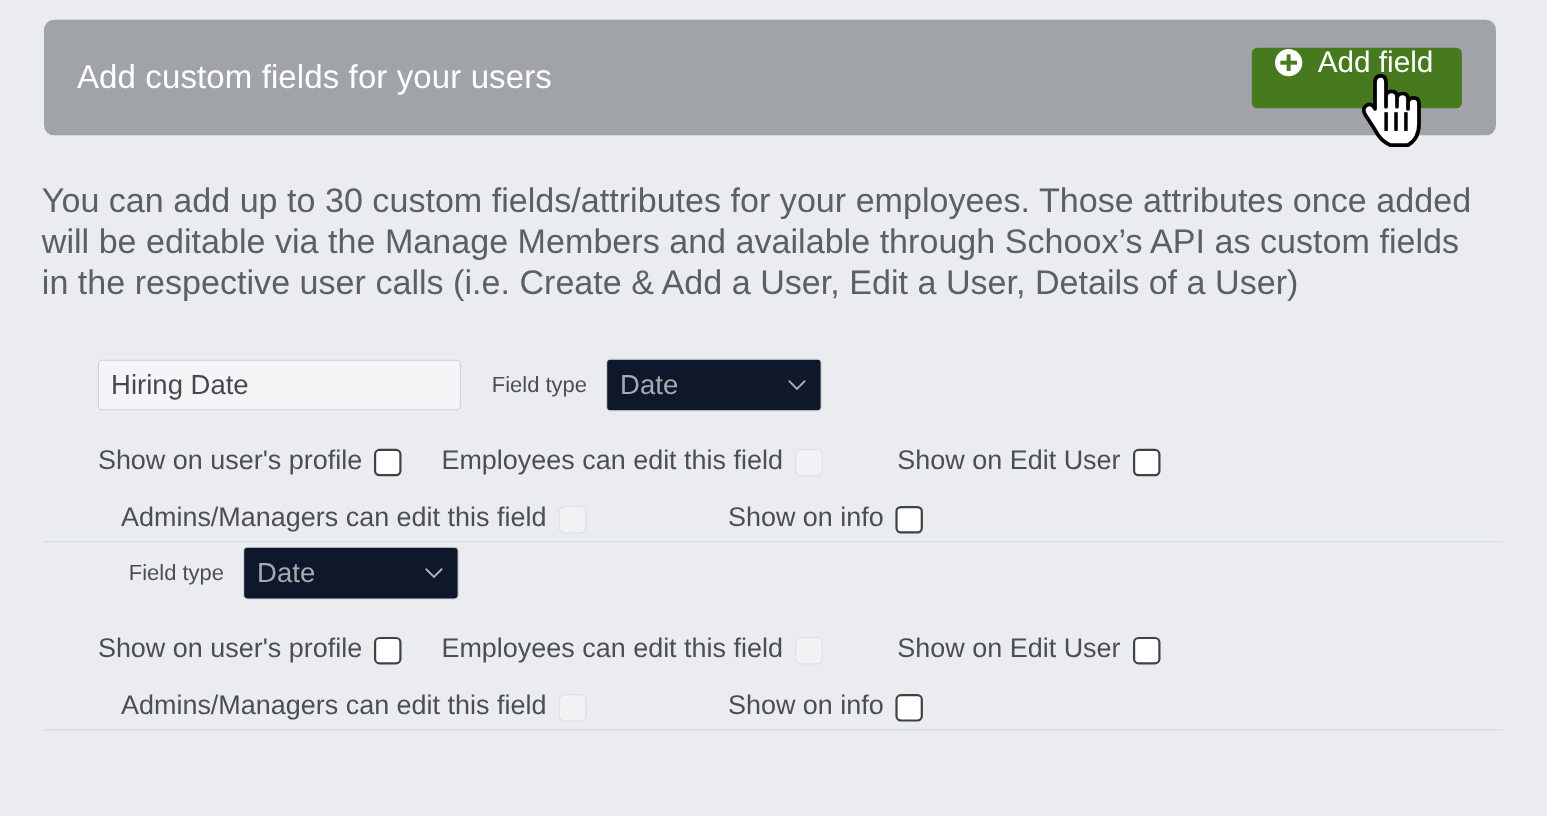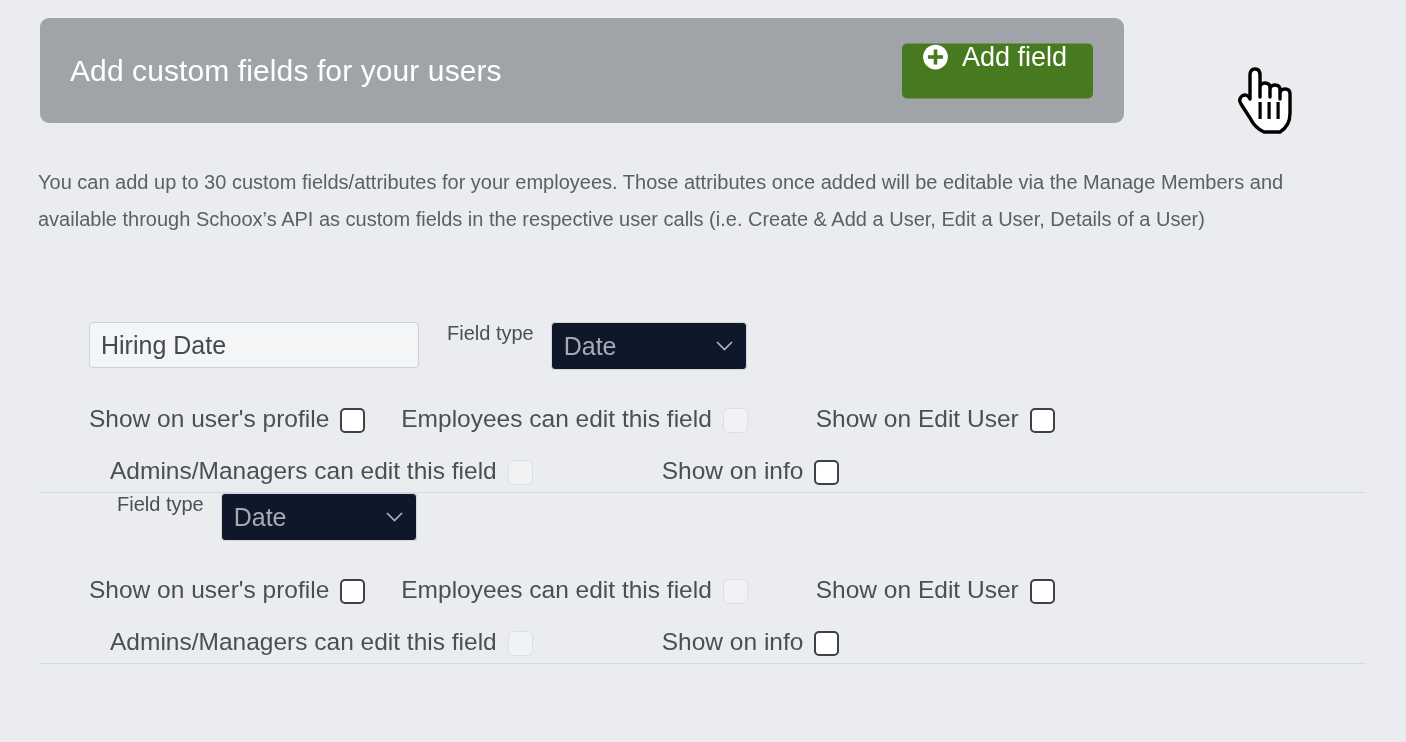--- a/index.html
+++ b/index.html
@@ -13,21 +13,21 @@
     font-family: "Liberation Sans", sans-serif;
     overflow: hidden;
     position: relative;
   }
 
   
   .header-bar {
     position: absolute;
     left: 40px;
     top: 18px;
-    width: 1084px;
+    width: 1320px;
     height: 105px;
     background: #a0a4a8;
     border-radius: 9px;
     box-sizing: border-box;
   }
   .header-title {
     position: absolute;
     left: 30px;
     top: 50%;
     transform: translateY(-50%);
@@ -77,38 +77,39 @@
     z-index: 50;
   }
 
   
   .description {
     position: absolute;
     left: 38px;
     top: 164px;
     width: 1320px;
     color: #5a6068;
-    font-size: 20px;
+    font-size: 31px;
     line-height: 37px;
     font-weight: 400;
   }
 
   
   .fields-area {
     position: absolute;
     left: 0;
     top: 322px;
     width: 1406px;
   }
   .field-row {
     position: relative;
     padding: 0 0 0 0;
   }
   .row-line1 {
     display: flex;
+    align-items: center;
     padding-left: 89px;
     height: 56px;
   }
   .field-name-input {
     width: 330px;
     height: 46px;
     box-sizing: border-box;
     background: #f4f5f7;
     border: 1px solid #ccd0d4;
     border-radius: 4px;

